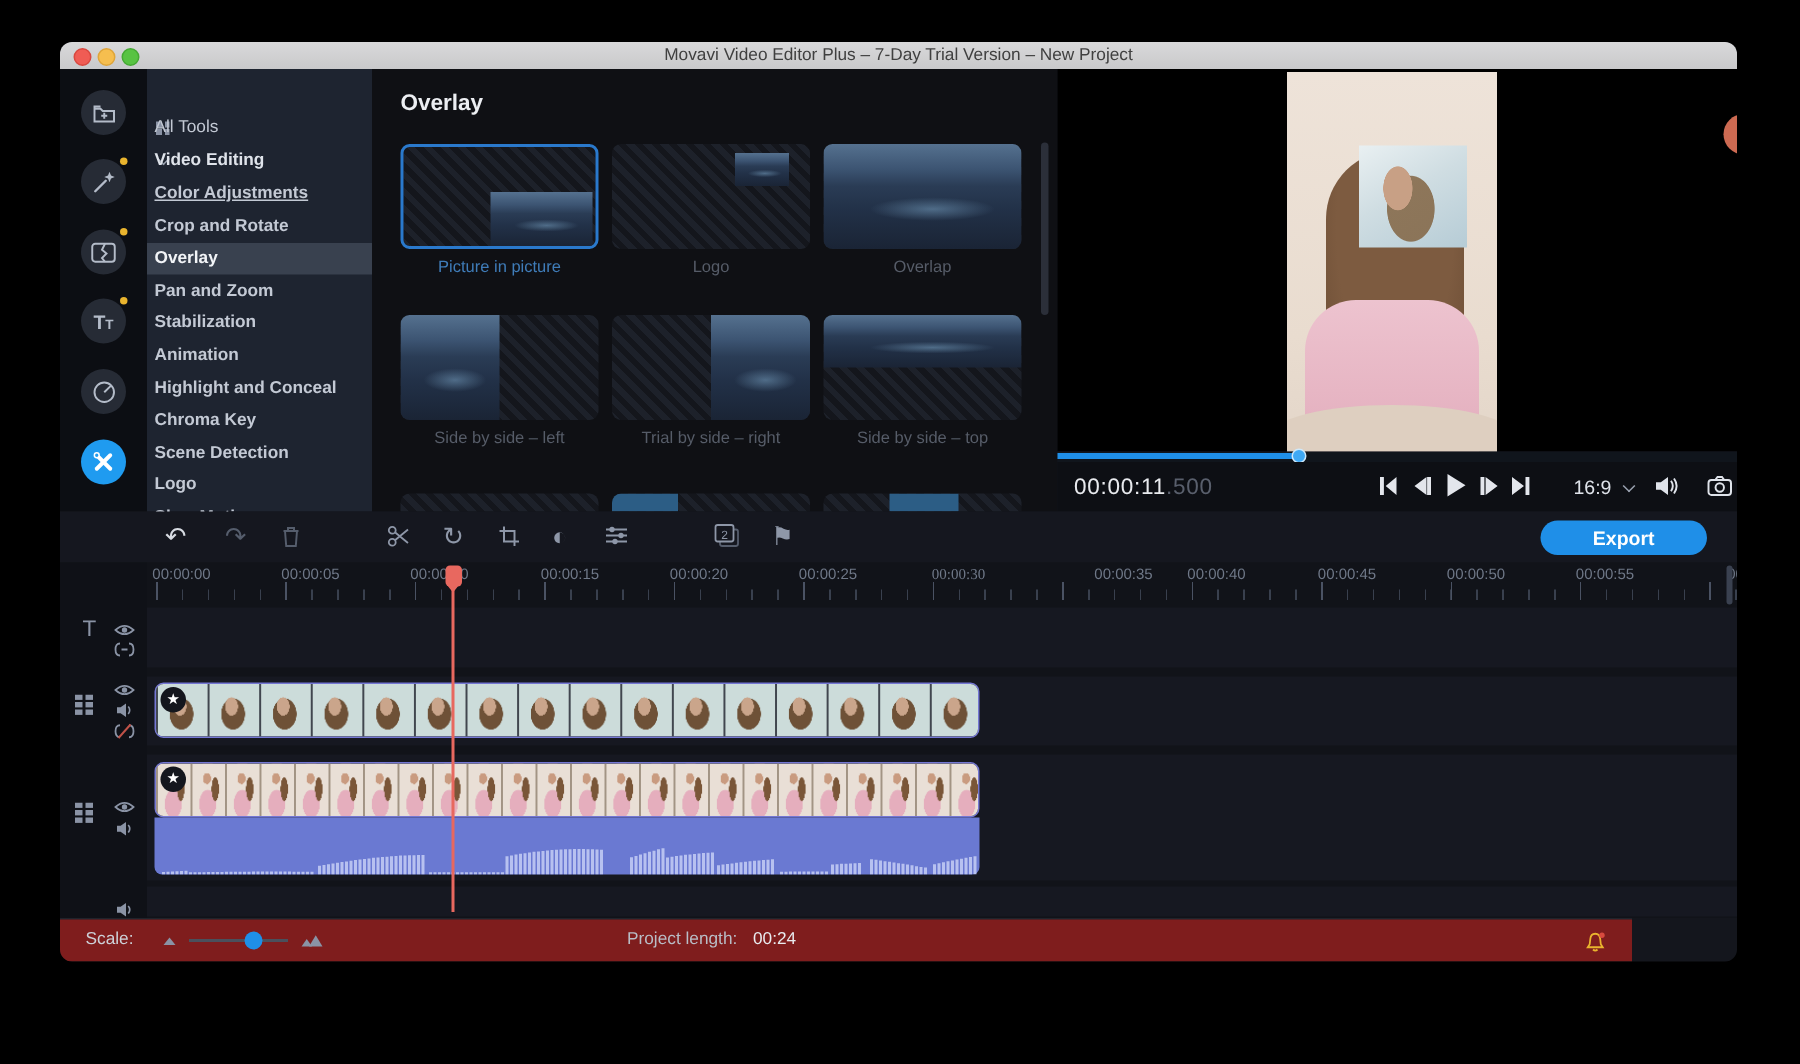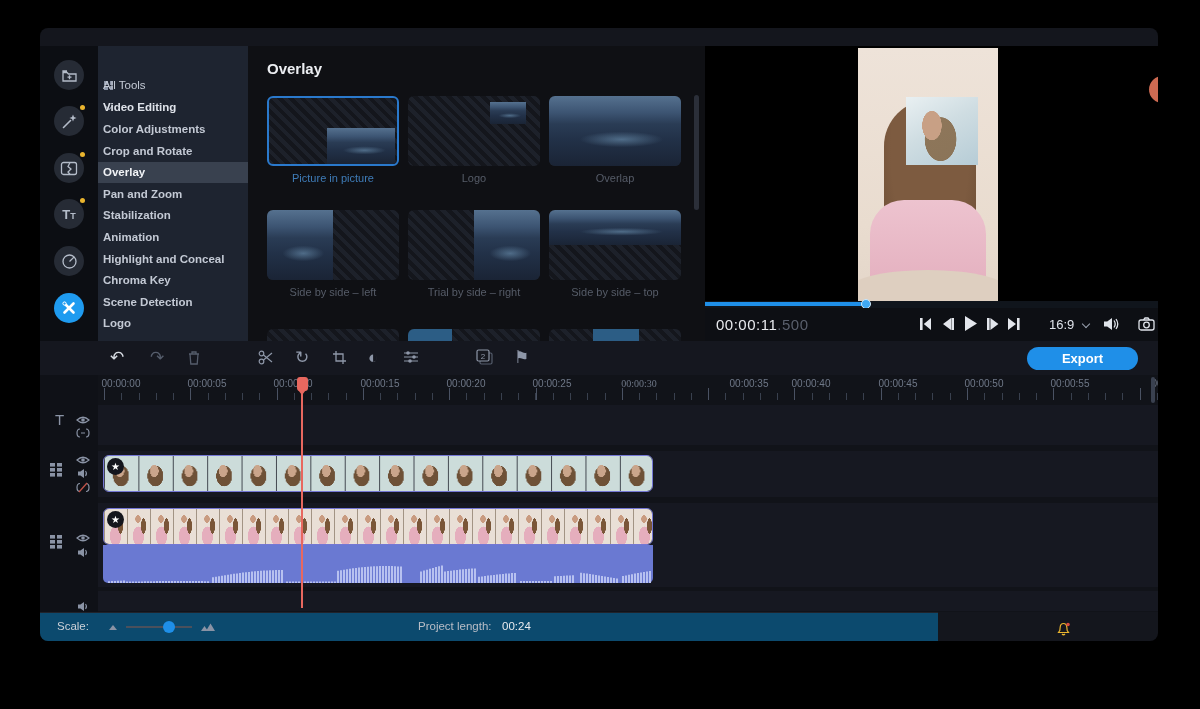--- a/index.html
+++ b/index.html
@@ -110,31 +110,37 @@
   .starbadge{position:absolute;width:17px;height:17px;border-radius:50%;background:#14161d;color:#fff;
     font-size:10px;text-align:center;line-height:17px;z-index:5;}
   #playline{position:absolute;left:261px;top:3px;width:1.5px;height:230px;background:#e8685f;z-index:8;}
   #playmarker{position:absolute;left:256.5px;top:2px;width:11px;height:14px;background:#e8685f;
     border-radius:3px;z-index:9;}
   #playmarker:after{content:"";position:absolute;left:1px;top:13px;border-left:4.5px solid transparent;
     border-right:4.5px solid transparent;border-top:5px solid #e8685f;}
   #tscroll{position:absolute;left:1111px;top:2px;width:4px;height:26px;border-radius:2px;background:#3a4150;}
   .hic{position:absolute;}
   
-  #status{position:absolute;left:0;top:584px;width:898px;height:29px;background:#0c4a6e;border-top:1px solid #20232b;box-sizing:border-box;}
+  #status{position:absolute;left:0;top:584px;width:1048px;height:29px;background:#7f1d1d;border-top:1px solid #20232b;box-sizing:border-box;}
   #status .lbl{font-size:11.5px;color:#cdd1d8;}
   #slidertrack{position:absolute;left:86px;top:13px;width:66px;height:2px;background:#4a505c;}
   #sliderknob{position:absolute;left:123px;top:8px;width:12px;height:12px;border-radius:50%;background:#1f8fe8;}
   svg{display:block;}
 </style>
 </head>
 <body>
 
 <div id="win">
 
+  <div id="titlebar">
+    <div class="tl" style="left:9px;background:#f05c54;border:0.5px solid #d9483f;"></div>
+    <div class="tl" style="left:25px;background:#f6be4f;border:0.5px solid #dfa53a;"></div>
+    <div class="tl" style="left:41px;background:#58c342;border:0.5px solid #45a933;"></div>
+    <div id="titletext">Movavi Video Editor Plus – 7-Day Trial Version – New Project</div>
+  </div>
 
   <div id="rail">
     <div class="railbtn" style="top:14px;">
       <svg width="17" height="17" viewBox="0 0 17 17">
         <path d="M2,5.5 h4 l1.5,1.5 h7.5 v7 h-13 z M2,5.5 v-1.5 h4" fill="none" stroke="#b4bcc9" stroke-width="1.3"></path>
         <path d="M8.5,8.2 v4 M6.5,10.2 h4" stroke="#b4bcc9" stroke-width="1.3"></path>
       </svg>
     </div>
     <div class="railbtn" style="top:60px;">
       <svg width="17" height="17" viewBox="0 0 17 17">
@@ -177,21 +183,21 @@
           <span></span>
           <span></span>
         </span>
       <span class="txt">All Tools</span>
     </div>
     <div class="mrow" style="top:51px;color:#dfe3ea;font-weight:700;">
       <span class="chev" style="position:absolute;left:8px;top:6px;"></span>
       <span class="txt">Video Editing</span>
     </div>
     <div class="mrow" style="top:73px;">
-        <span class="txt" style="font-weight:700;">Color Adjustments</span>
+        <span class="txt" style="font-weight:700;text-decoration:underline;">Color Adjustments</span>
       </div>
     <div class="mrow" style="top:95px;">
         <span class="txt" style="font-weight:700;">Crop and Rotate</span>
       </div>
     <div class="mrow sel" style="top:116px;">
         <span class="txt" style="font-weight:700;">Overlay</span>
       </div>
     <div class="mrow" style="top:138px;">
         <span class="txt" style="font-weight:700;">Pan and Zoom</span>
       </div>

